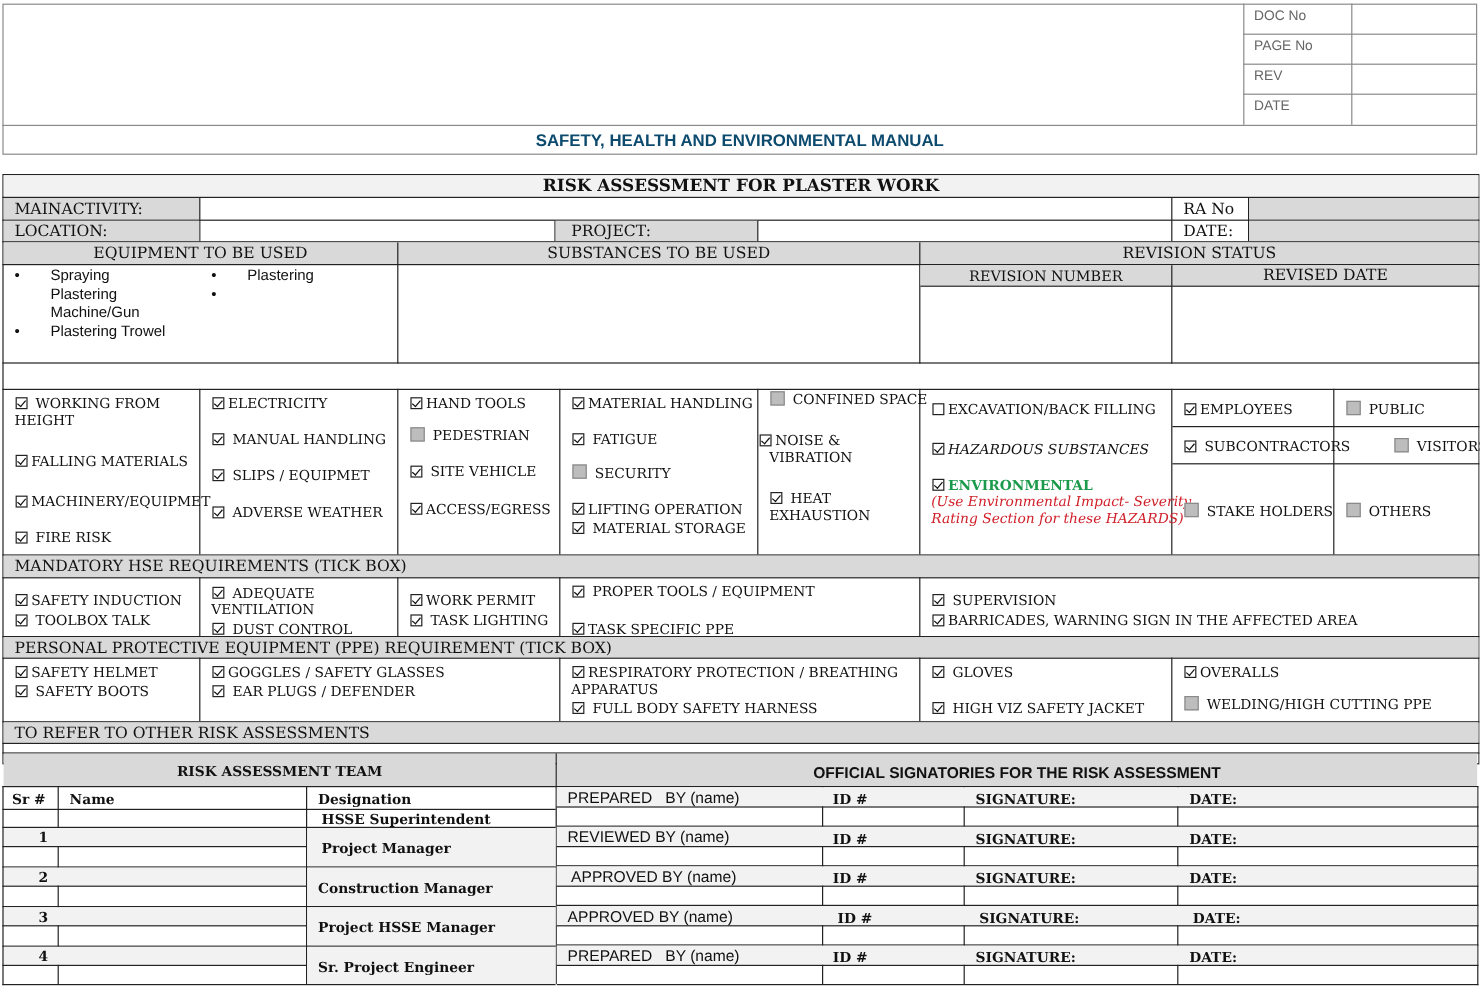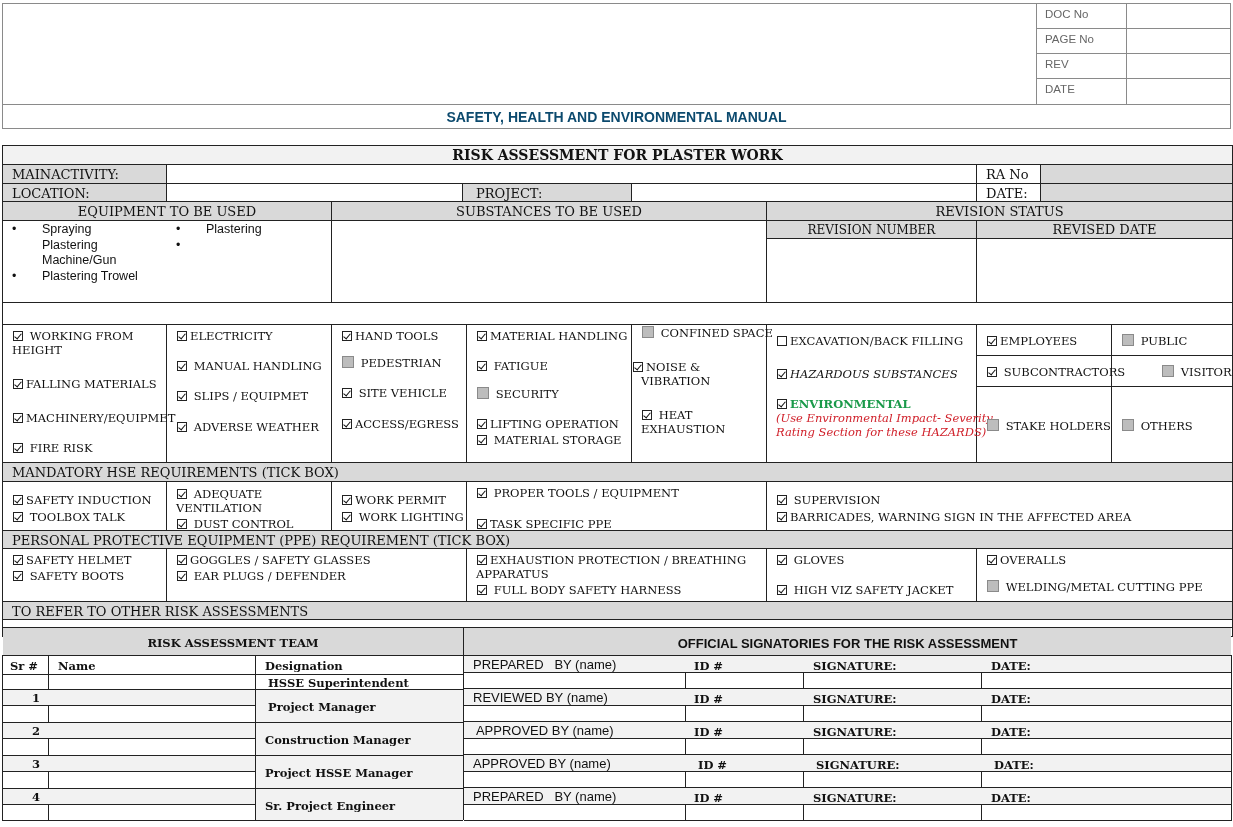--- a/index.html
+++ b/index.html
@@ -172,47 +172,47 @@
 <div class="abs" style="left:331px;top:481px;width:1px;height:49px;background:#222;"></div>
 <div class="abs" style="left:466px;top:481px;width:1px;height:49px;background:#222;"></div>
 <div class="abs" style="left:766px;top:481px;width:1px;height:49px;background:#222;"></div>
 
 <div class="abs t" style="left:13px;top:493px;"><span class="cb on"></span><span>SAFETY INDUCTION</span></div>
 <div class="abs t" style="left:13px;top:510px;"><span class="cb on"></span> <span>TOOLBOX TALK</span></div>
 <div class="abs t" style="left:177px;top:487px;"><span class="cb on"></span> <span>ADEQUATE</span></div>
 <div class="abs t" style="left:176px;top:501px;">VENTILATION</div>
 <div class="abs t" style="left:177px;top:517px;"><span class="cb on"></span> <span>DUST CONTROL</span></div>
 <div class="abs t" style="left:342px;top:493px;"><span class="cb on"></span><span>WORK PERMIT</span></div>
-<div class="abs t" style="left:342px;top:510px;"><span class="cb on"></span> <span>WORK LIGHTING</span></div>
+<div class="abs t" style="left:342px;top:510px;"><span class="cb on"></span> <span>TASK LIGHTING</span></div>
 <div class="abs t" style="left:477px;top:486px;"><span class="cb on"></span> <span>PROPER TOOLS / EQUIPMENT</span></div>
 <div class="abs t" style="left:477px;top:517px;"><span class="cb on"></span><span>TASK SPECIFIC PPE</span></div>
 <div class="abs t" style="left:777px;top:493px;"><span class="cb on"></span> <span>SUPERVISION</span></div>
 <div class="abs t" style="left:777px;top:510px;"><span class="cb on"></span><span>BARRICADES, WARNING SIGN IN THE AFFECTED AREA</span></div>
 
 <div class="abs" style="left:2px;top:530px;width:1231px;height:1px;background:#222;"></div>
 
 <div class="abs g" style="left:3px;top:531px;width:1229px;height:17px;"></div>
 <div class="abs hd" style="left:12px;top:533px;">PERSONAL PROTECTIVE EQUIPMENT (PPE) REQUIREMENT (TICK BOX)</div>
 <div class="abs" style="left:2px;top:548px;width:1231px;height:1px;background:#222;"></div>
 <div class="abs" style="left:166px;top:548px;width:1px;height:53px;background:#222;"></div>
 <div class="abs" style="left:466px;top:548px;width:1px;height:53px;background:#222;"></div>
 <div class="abs" style="left:766px;top:548px;width:1px;height:53px;background:#222;"></div>
 <div class="abs" style="left:976px;top:548px;width:1px;height:53px;background:#222;"></div>
 
 <div class="abs t" style="left:13px;top:553px;"><span class="cb on"></span><span>SAFETY HELMET</span></div>
 <div class="abs t" style="left:13px;top:569px;"><span class="cb on"></span> <span>SAFETY BOOTS</span></div>
 <div class="abs t" style="left:177px;top:553px;"><span class="cb on"></span><span>GOGGLES / SAFETY GLASSES</span></div>
 <div class="abs t" style="left:177px;top:569px;"><span class="cb on"></span> <span>EAR PLUGS / DEFENDER</span></div>
-<div class="abs t" style="left:477px;top:553px;"><span class="cb on"></span><span>EXHAUSTION PROTECTION / BREATHING</span></div>
+<div class="abs t" style="left:477px;top:553px;"><span class="cb on"></span><span>RESPIRATORY PROTECTION / BREATHING</span></div>
 <div class="abs t" style="left:476px;top:567px;">APPARATUS</div>
 <div class="abs t" style="left:477px;top:583px;"><span class="cb on"></span> <span>FULL BODY SAFETY HARNESS</span></div>
 <div class="abs t" style="left:777px;top:553px;"><span class="cb on"></span> <span>GLOVES</span></div>
 <div class="abs t" style="left:777px;top:583px;"><span class="cb on"></span> <span>HIGH VIZ SAFETY JACKET</span></div>
 <div class="abs t" style="left:987px;top:553px;"><span class="cb on"></span><span>OVERALLS</span></div>
-<div class="abs t" style="left:987px;top:580px;"><span class="cb grey"></span> <span>WELDING/METAL CUTTING PPE</span></div>
+<div class="abs t" style="left:987px;top:580px;"><span class="cb grey"></span> <span>WELDING/HIGH CUTTING PPE</span></div>
 
 <div class="abs" style="left:2px;top:601px;width:1231px;height:1px;background:#222;"></div>
 
 <div class="abs g" style="left:3px;top:602px;width:1229px;height:17px;"></div>
 <div class="abs hd" style="left:12px;top:604px;">TO REFER TO OTHER RISK ASSESSMENTS</div>
 <div class="abs" style="left:2px;top:619px;width:1231px;height:1px;background:#222;"></div>
 <div class="abs" style="left:3px;top:620px;width:1229px;height:7px;"></div>
 
 <div class="abs" style="left:2px;top:627px;width:1231px;height:1px;background:#222;"></div>
 <div class="abs g" style="left:3px;top:628px;width:460px;height:27px;"></div>

